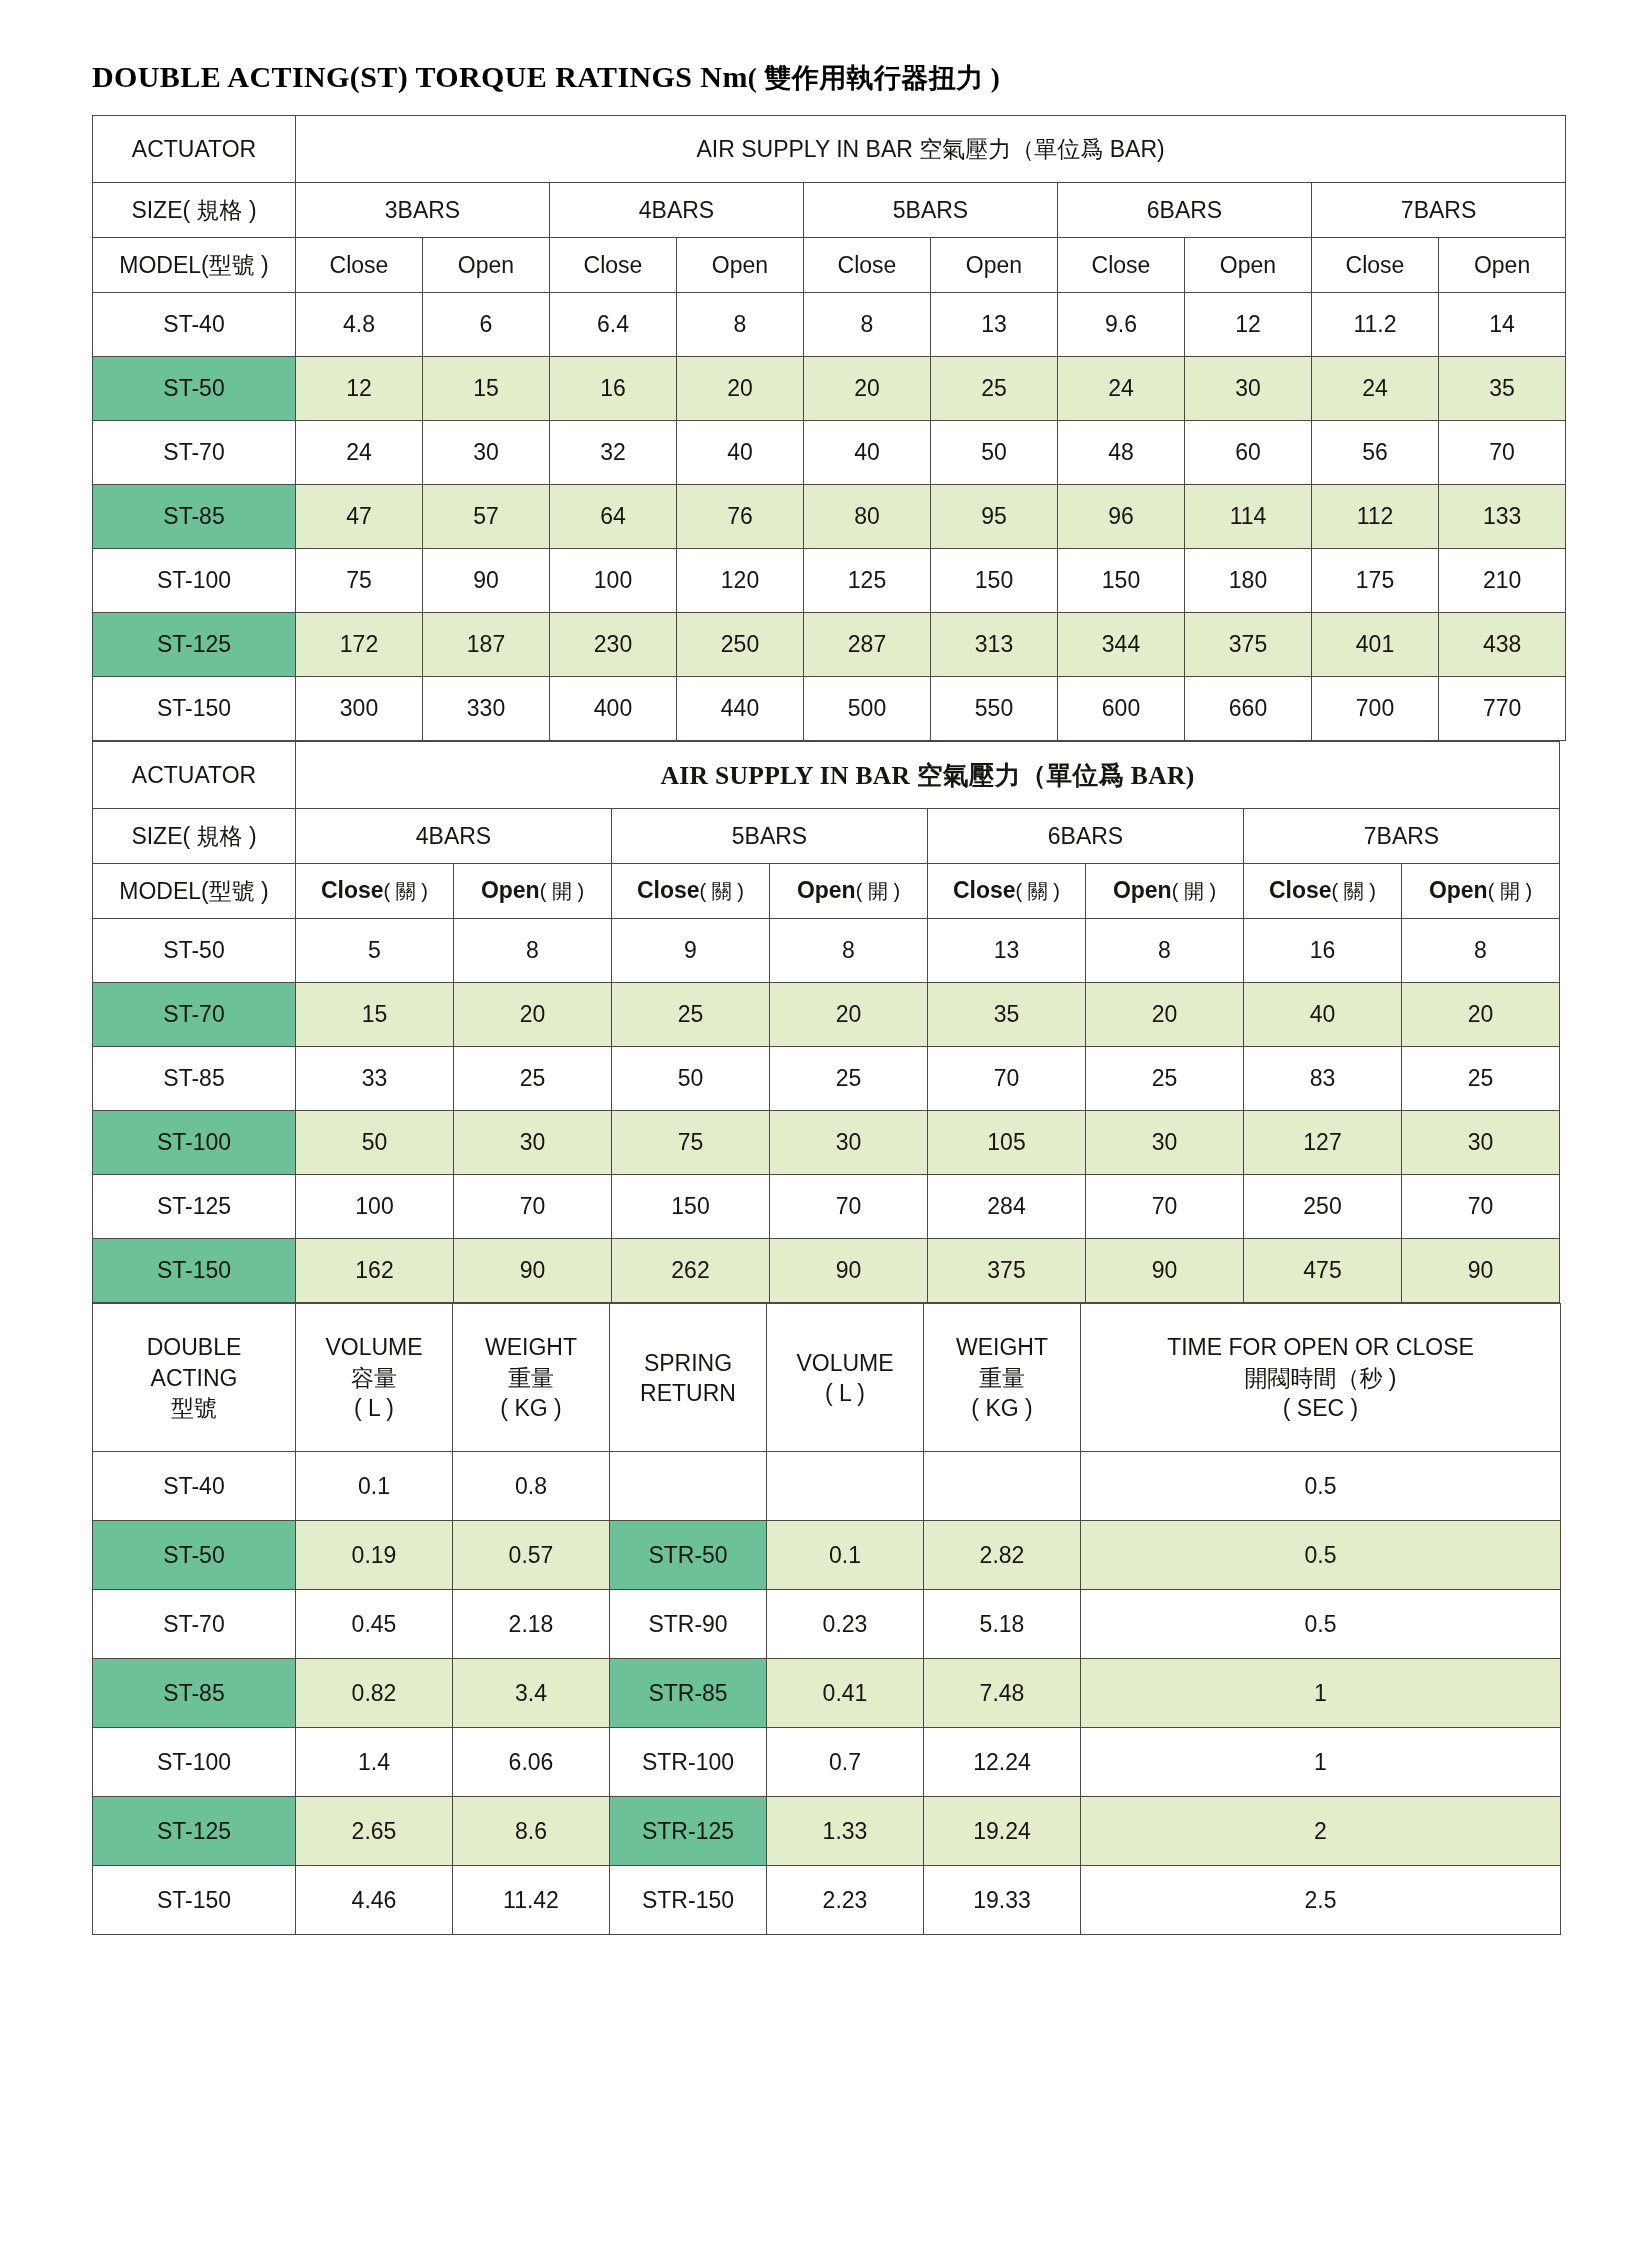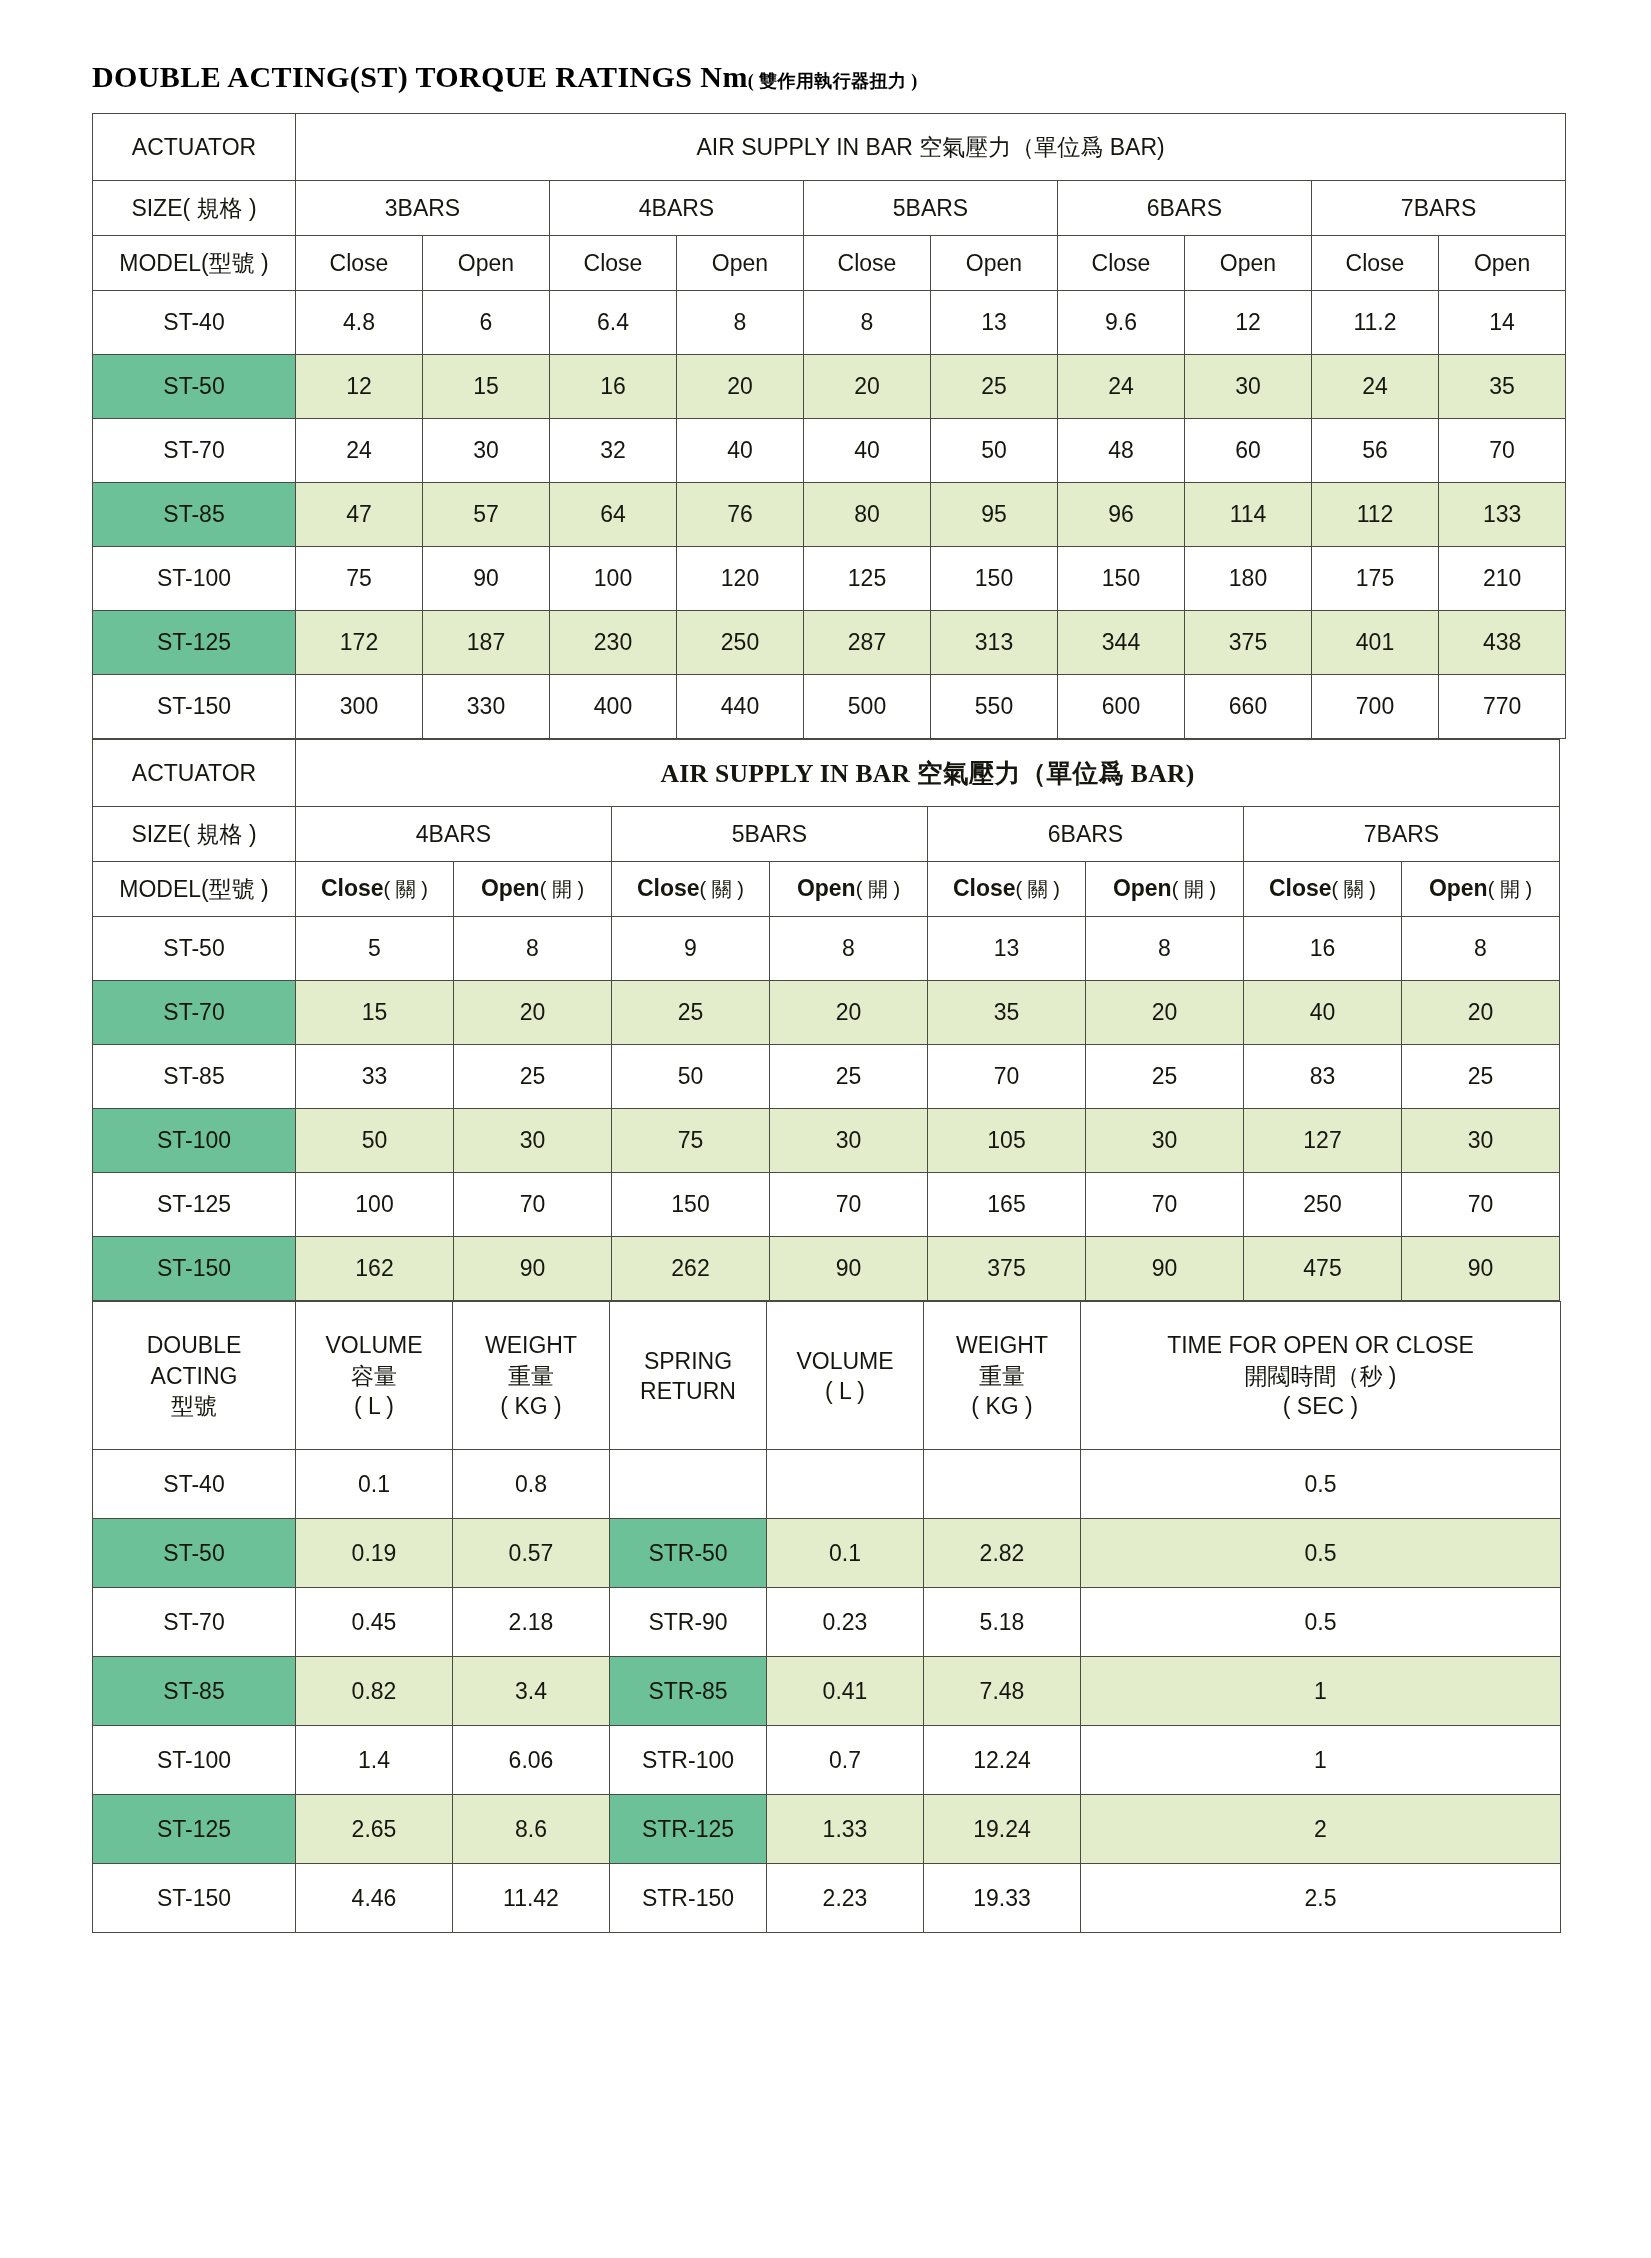--- a/index.html
+++ b/index.html
@@ -27,21 +27,21 @@
     font-family: "Liberation Serif", serif;
     font-weight: bold;
     font-size: 30px;
     letter-spacing: 0.4px;
     color: #000000;
     white-space: nowrap;
   }
   .title-1 { padding-top: 60px; padding-bottom: 19.4px; }
   .title-2 { padding-top: 72px; padding-bottom: 19.4px; }
   .title-3 { padding-top: 76px; padding-bottom: 21px; }
-  .section-title .cjk { font-size: 18px; }
+  .section-title .cjk { font-size: 27px; }
 
   
   table.spec {
     border-collapse: collapse;
     width: 1468px;
     table-layout: fixed;
     border: 1.8px solid #3a3a32;
   }
   table.spec td {
     border: 1.3px solid #4a4a42;
@@ -317,21 +317,21 @@
           <td class="data">30</td>
           <td class="data">127</td>
           <td class="data">30</td>
         </tr>
         <tr class="r-data">
           <td class="lab">ST-125</td>
           <td class="data">100</td>
           <td class="data">70</td>
           <td class="data">150</td>
           <td class="data">70</td>
-          <td class="data">165</td>
+          <td class="data">284</td>
           <td class="data">70</td>
           <td class="data">250</td>
           <td class="data">70</td>
         </tr>
         <tr class="r-data alt">
           <td class="lab">ST-150</td>
           <td class="data">162</td>
           <td class="data">90</td>
           <td class="data">262</td>
           <td class="data">90</td>

